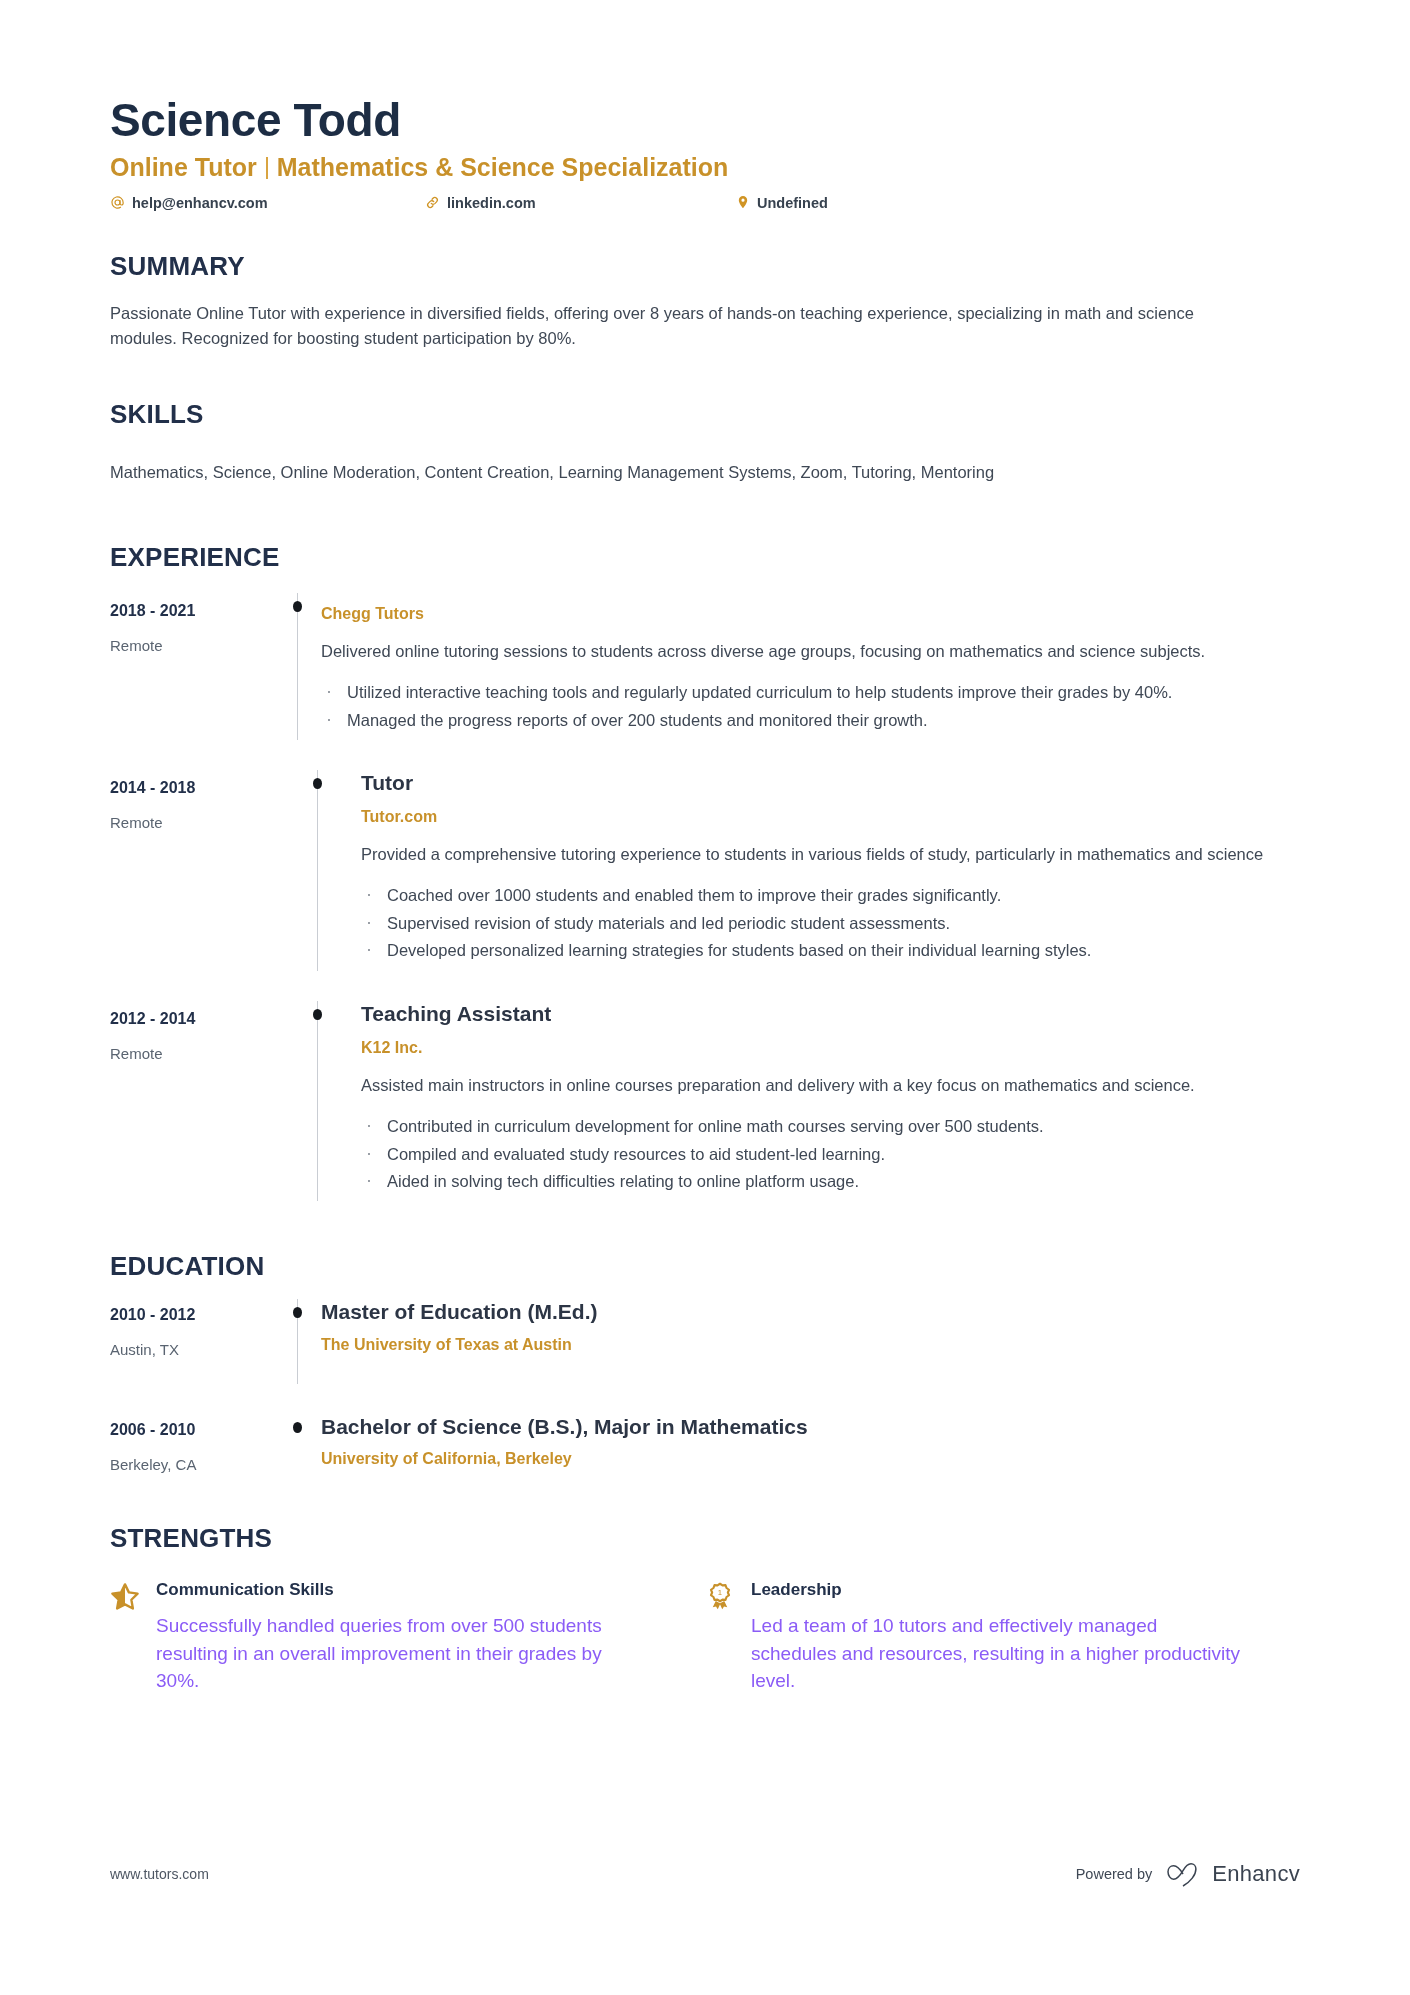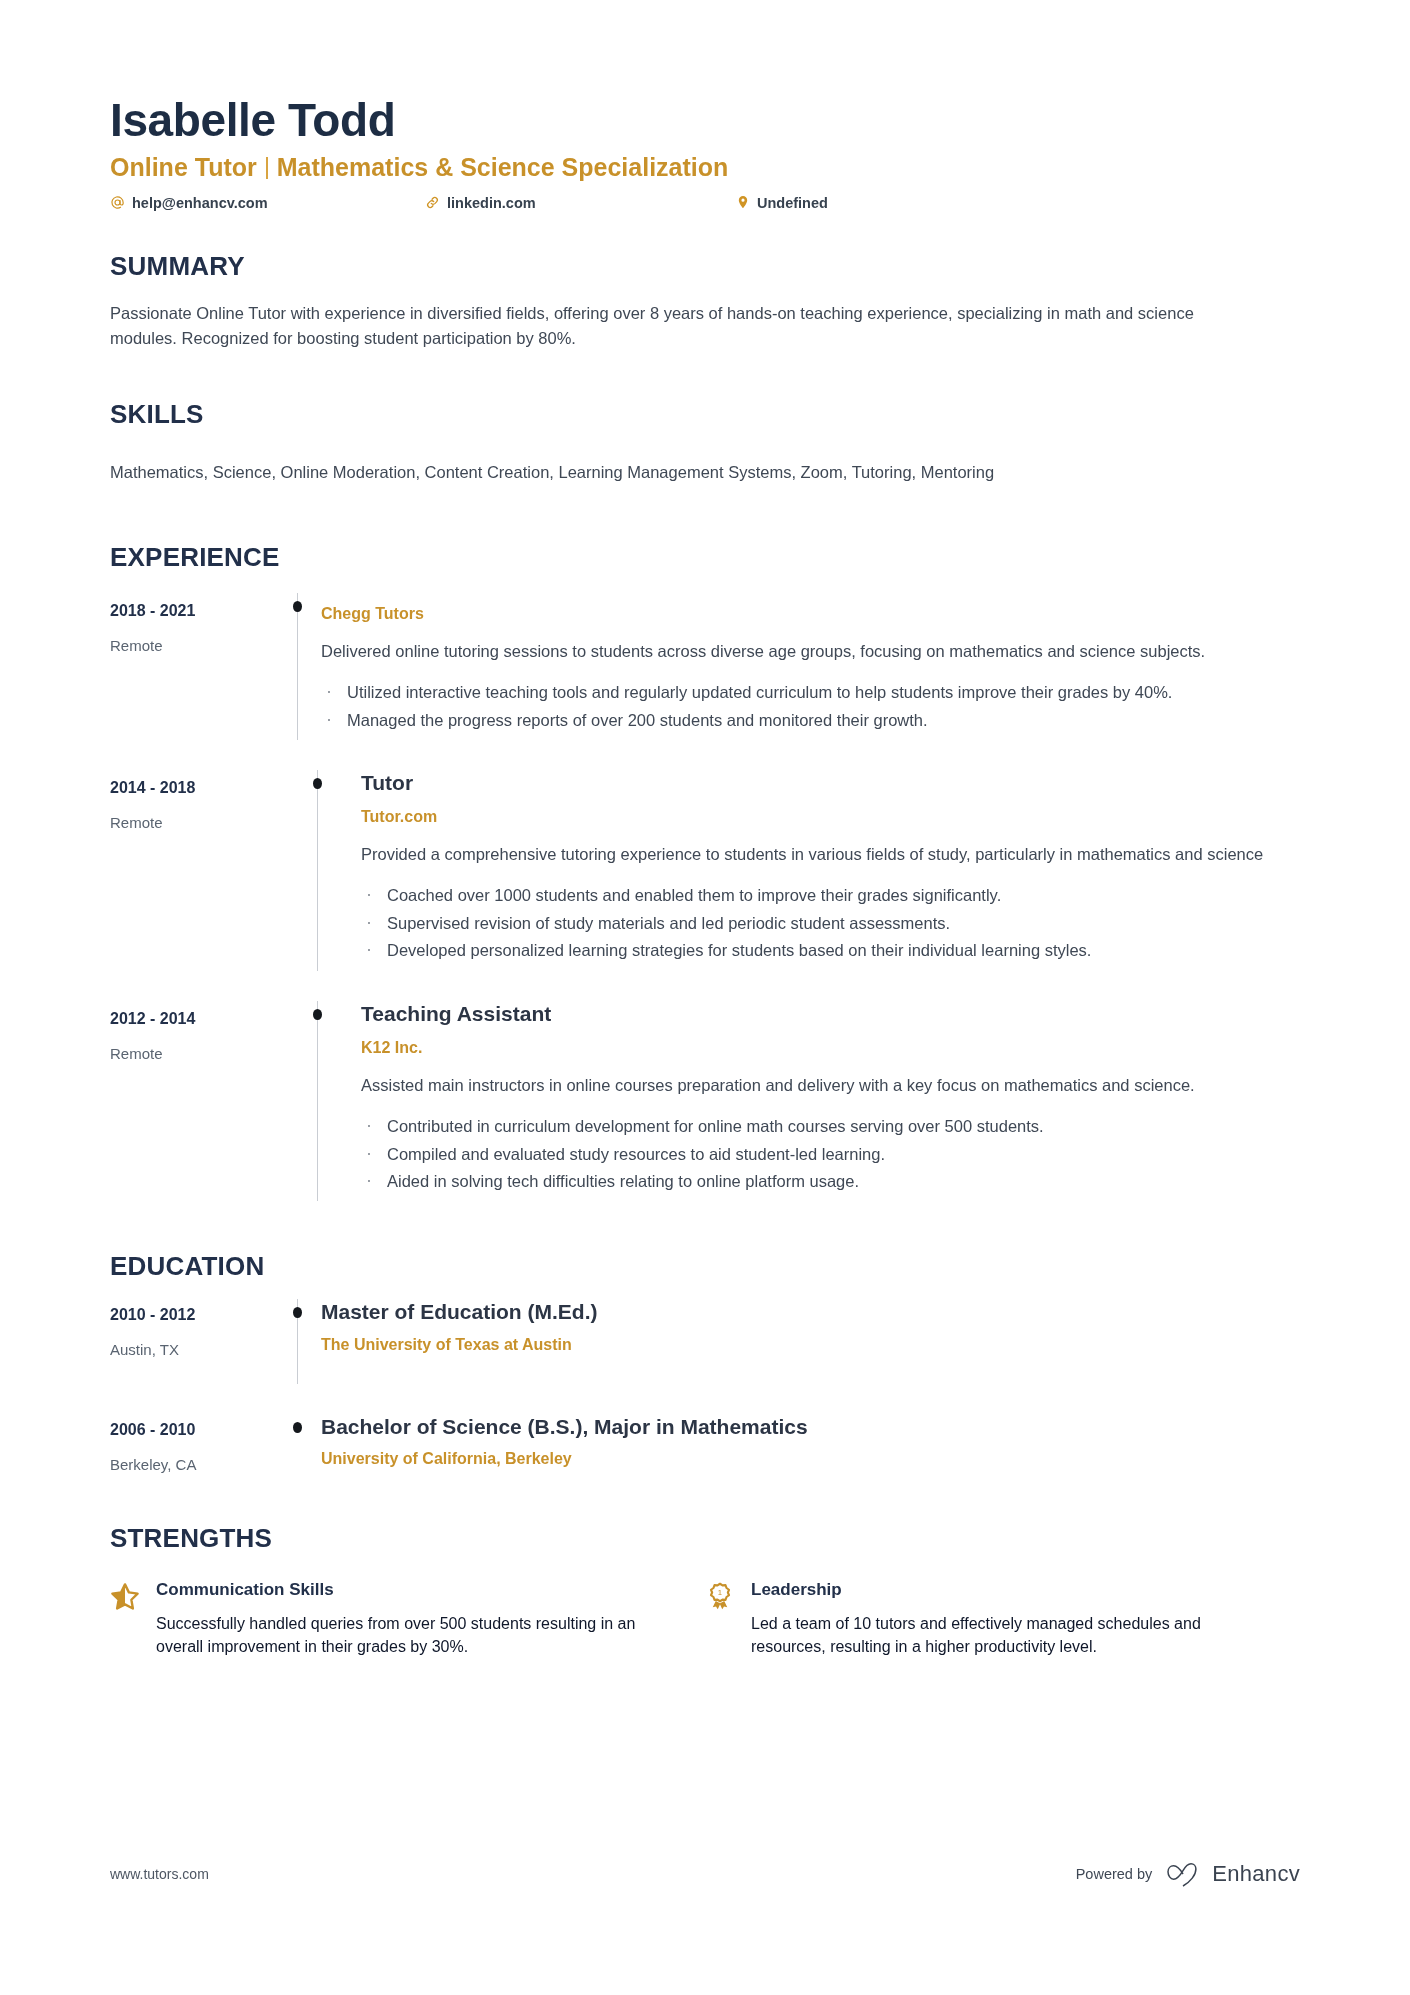--- a/index.html
+++ b/index.html
@@ -231,23 +231,23 @@
   }
   .strength-ico svg { display: block; }
   .strength-name {
     font-size: 17px;
     font-weight: bold;
     color: #22304a;
     margin: 0;
     line-height: 1.2;
   }
   .strength-desc {
-    font-size: 16px;
+    font-size: 19px;
     line-height: 1.45;
-    color: #0f172a;
+    color: #8b5cf6;
     margin-top: 12px;
   }
 
   
   .footer {
     position: absolute;
     left: 110px;
     right: 110px;
     bottom: 108px;
     display: flex;
@@ -275,21 +275,21 @@
     letter-spacing: 0.3px;
   }
 </style>
 </head>
 <body>
 
 <div class="page">
   <div class="inner">
 
     <div>
-      <h1 class="name">Isabelle Todd</h1>
+      <h1 class="name">Science Todd</h1>
       <div class="headline">
         <span>Online Tutor</span>
         <span class="sep"></span>
         <span>Mathematics &amp; Science Specialization</span>
       </div>
 
       <div class="contacts">
         <div class="contact c1">
           <span class="ico">
             <svg width="15" height="15" viewBox="0 0 24 24" fill="none" stroke="currentColor" stroke-width="1.9">

